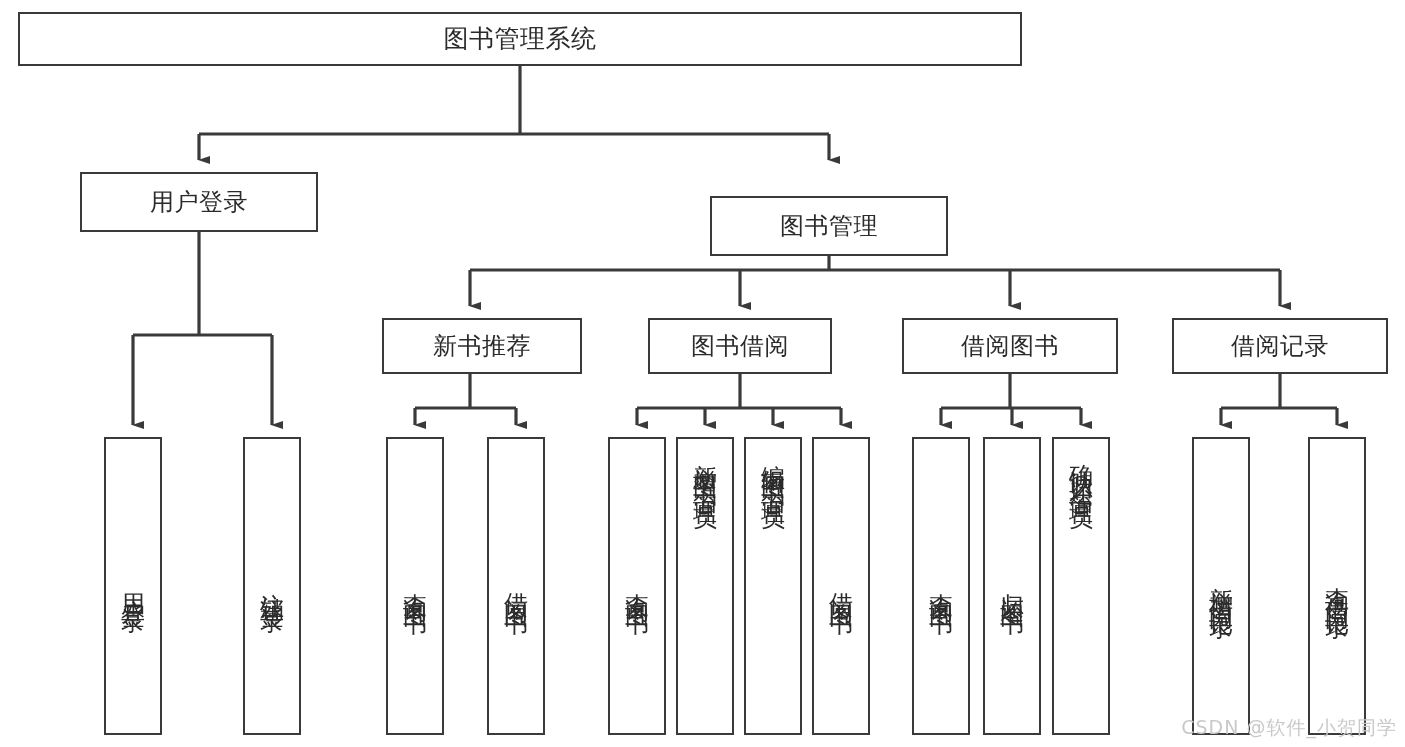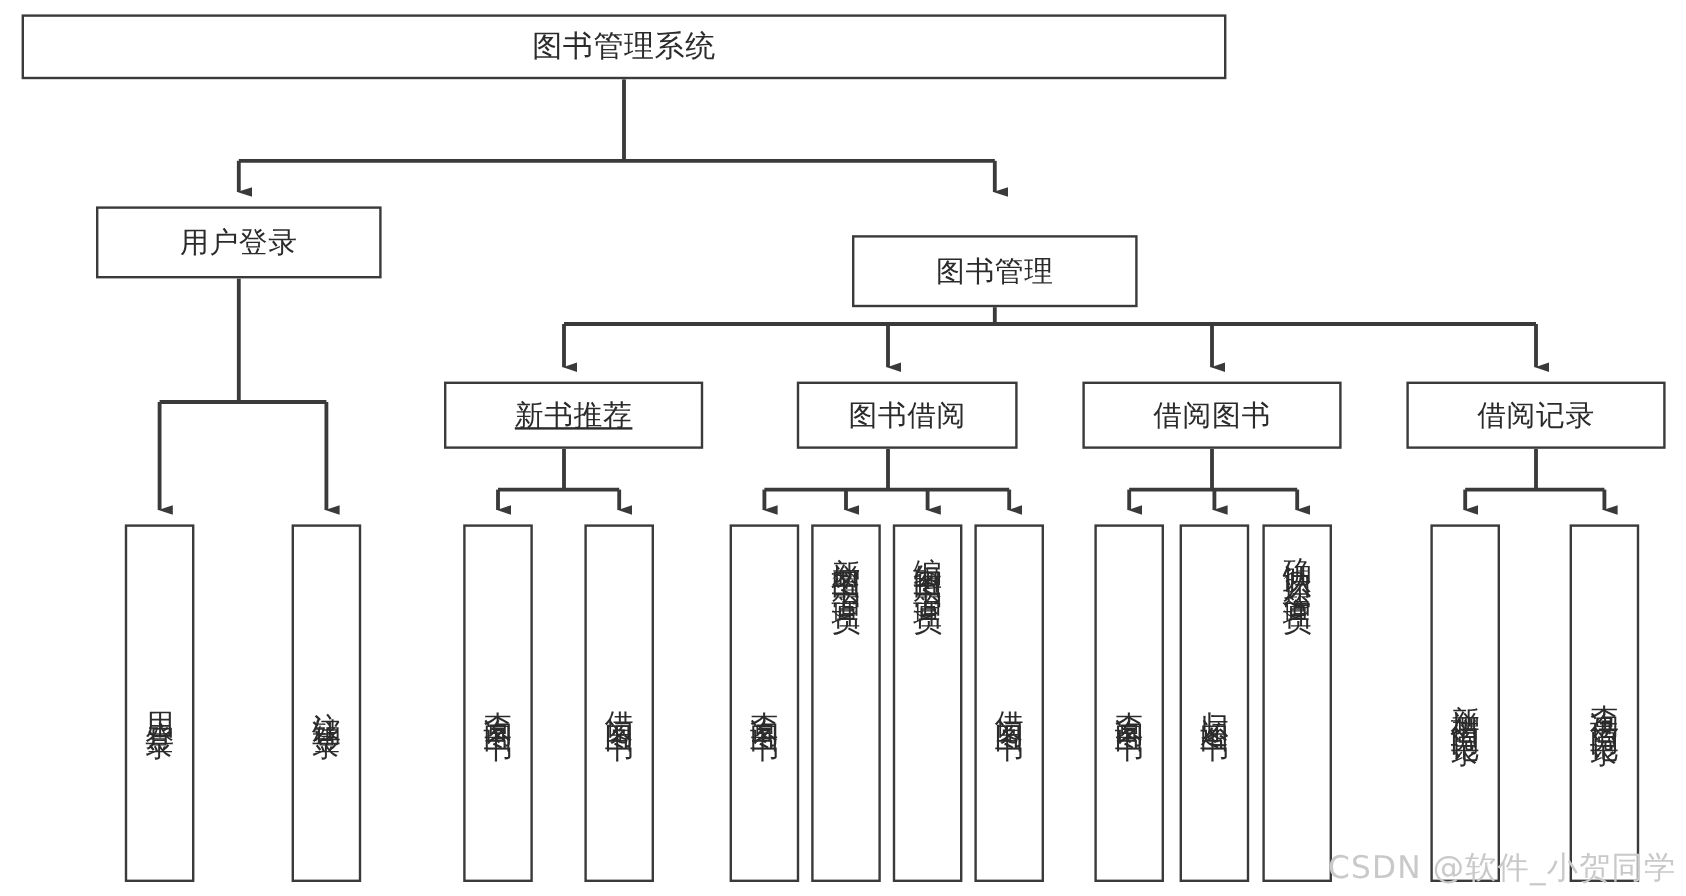--- a/index.html
+++ b/index.html
@@ -63,21 +63,21 @@
     letter-spacing: 6px;
     line-height: 1;
   }
   .node.vert.pad-top .node-label {
     margin-top: 6px;
   }
   .watermark {
     position: absolute;
     right: 8px;
     bottom: 6px;
-    font-size: 26px;
+    font-size: 19px;
     color: #c9c9c9;
     letter-spacing: 1px;
     white-space: nowrap;
     user-select: none;
   }
 </style>
 </head>
 <body>
 
 <div id="canvas">
@@ -140,24 +140,24 @@
     <span class="node-label">图书管理系统</span>
   </div>
 
   <div class="node horiz" style="left:80px; top:172px; width:238px; height:60px;">
     <span class="node-label">用户登录</span>
   </div>
   <div class="node horiz" style="left:710px; top:172px; width:238px; height:60px;margin-top:24px;">
     <span class="node-label">图书管理</span>
   </div>
 
-  <div class="node horiz" style="left:370px; top:318px; width:216px; height:56px;text-decoration:underline;">
+  <div class="node horiz" style="left:382px; top:318px; width:200px; height:56px;">
     <span class="node-label">新书推荐</span>
   </div>
-  <div class="node horiz" style="left:664px; top:318px; width:184px; height:56px;">
+  <div class="node horiz" style="left:648px; top:318px; width:184px; height:56px;font-family:Liberation Serif, serif;">
     <span class="node-label">图书借阅</span>
   </div>
   <div class="node horiz" style="left:902px; top:318px; width:216px; height:56px;">
     <span class="node-label">借阅图书</span>
   </div>
   <div class="node horiz" style="left:1172px; top:318px; width:216px; height:56px;">
     <span class="node-label">借阅记录</span>
   </div>
 
   <div class="node vert" style="left:104px; top:437px; width:58px; height:298px; align-items:center;">

